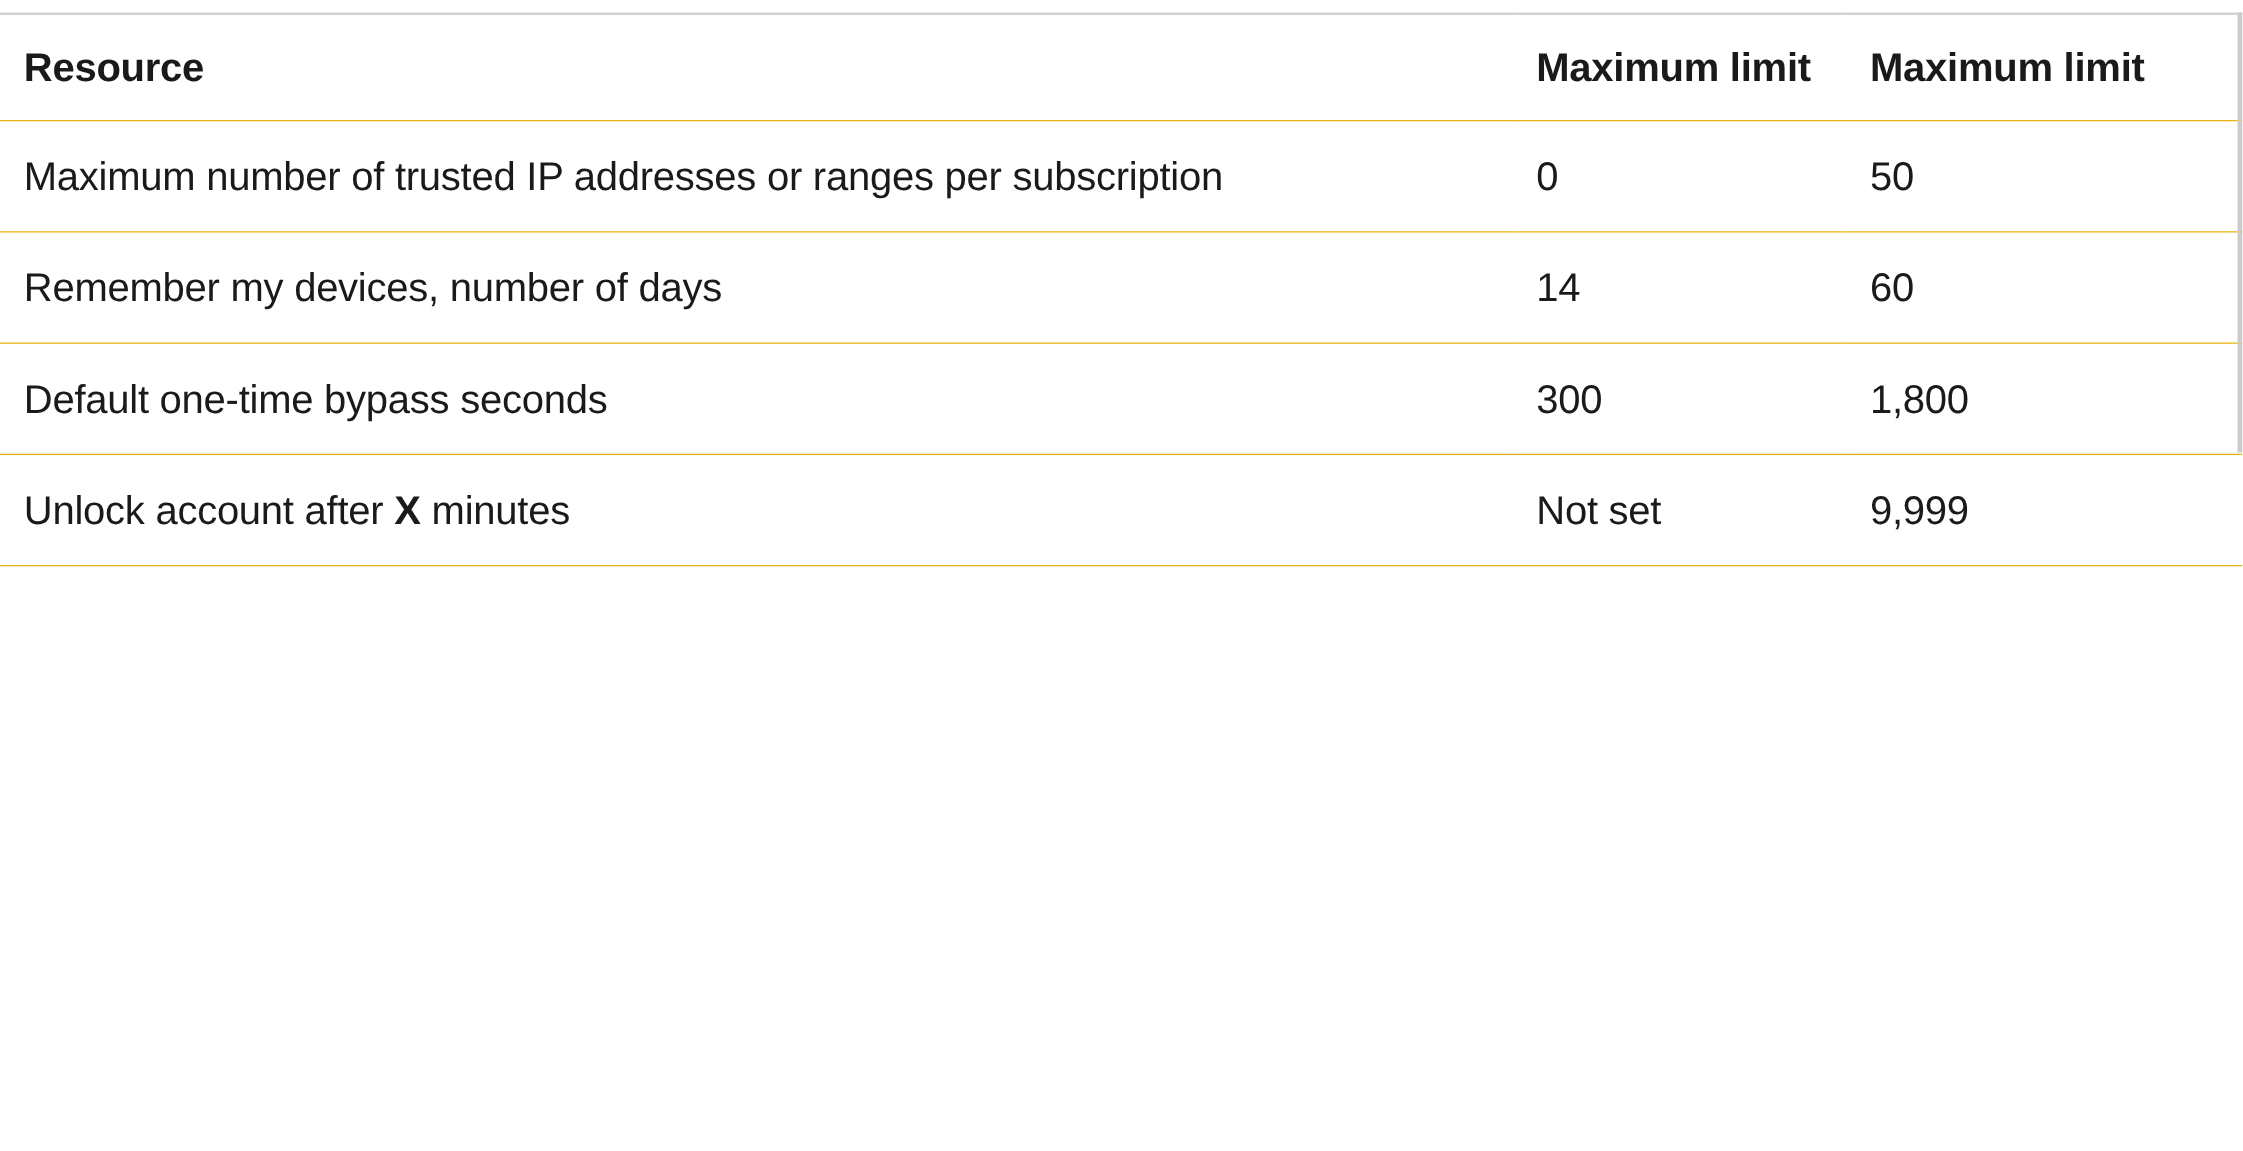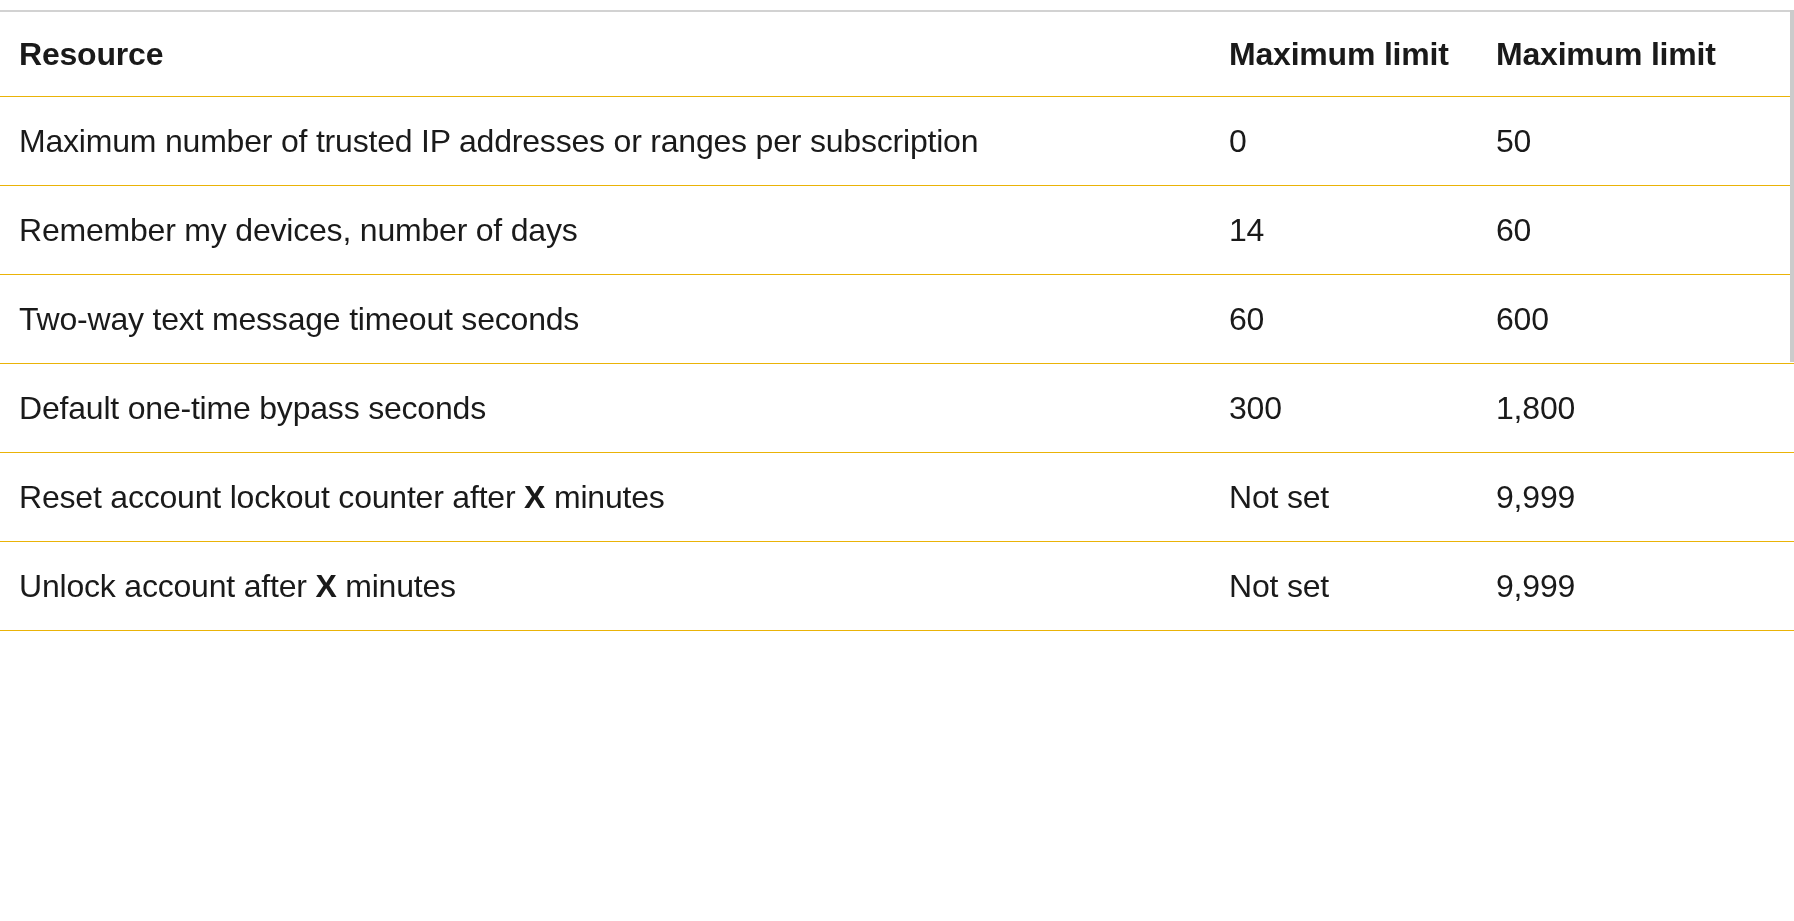--- a/index.html
+++ b/index.html
@@ -79,33 +79,23 @@
           <td>Maximum number of trusted IP addresses or ranges per subscription</td>
           <td>0</td>
           <td>50</td>
         </tr>
         <tr>
           <td>Remember my devices, number of days</td>
           <td>14</td>
           <td>60</td>
         </tr>
         <tr>
-          <td>Two-way text message timeout seconds</td>
-          <td>60</td>
-          <td>600</td>
-        </tr>
-        <tr>
           <td>Default one-time bypass seconds</td>
           <td>300</td>
           <td>1,800</td>
-        </tr>
-        <tr>
-          <td>Reset account lockout counter after <strong>X</strong> minutes</td>
-          <td>Not set</td>
-          <td>9,999</td>
         </tr>
         <tr>
           <td>Unlock account after <strong>X</strong> minutes</td>
           <td>Not set</td>
           <td>9,999</td>
         </tr>
       </tbody>
   </table>
 
   <div class="scrollbar-thumb"></div>

